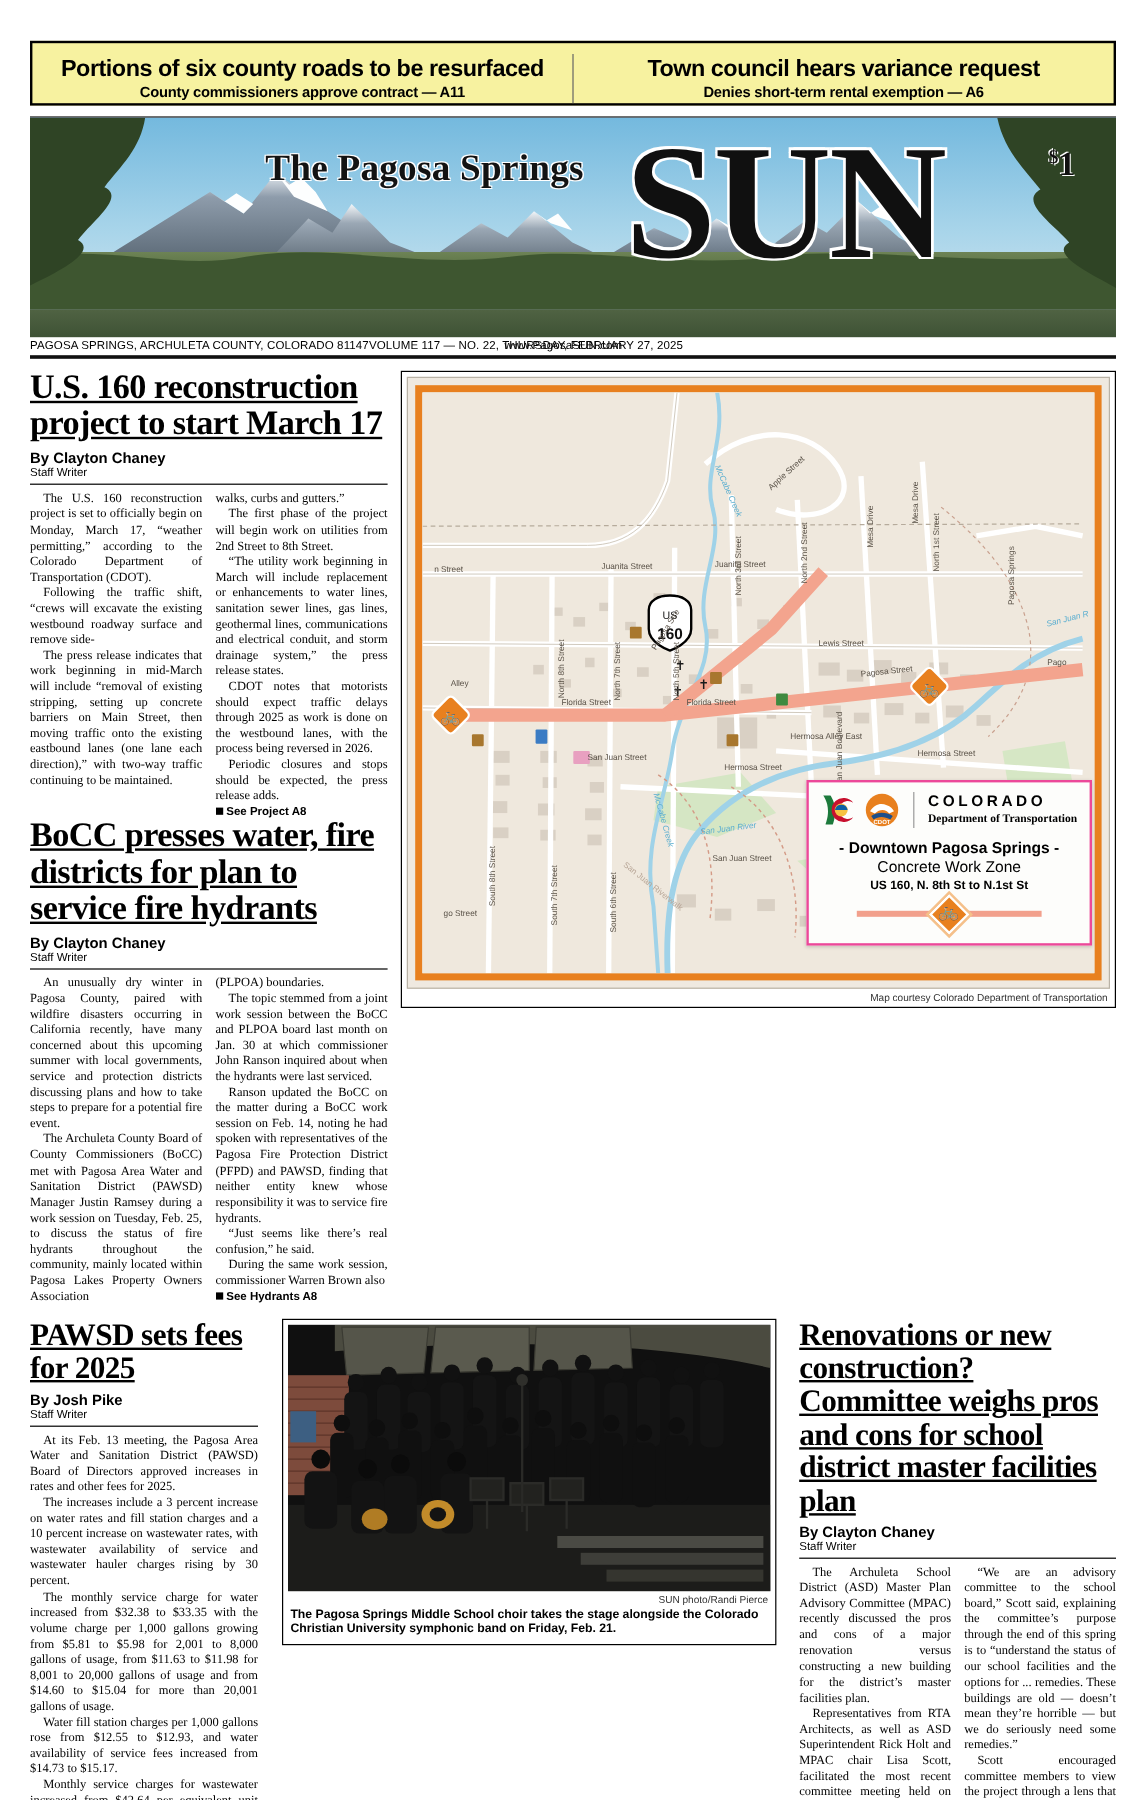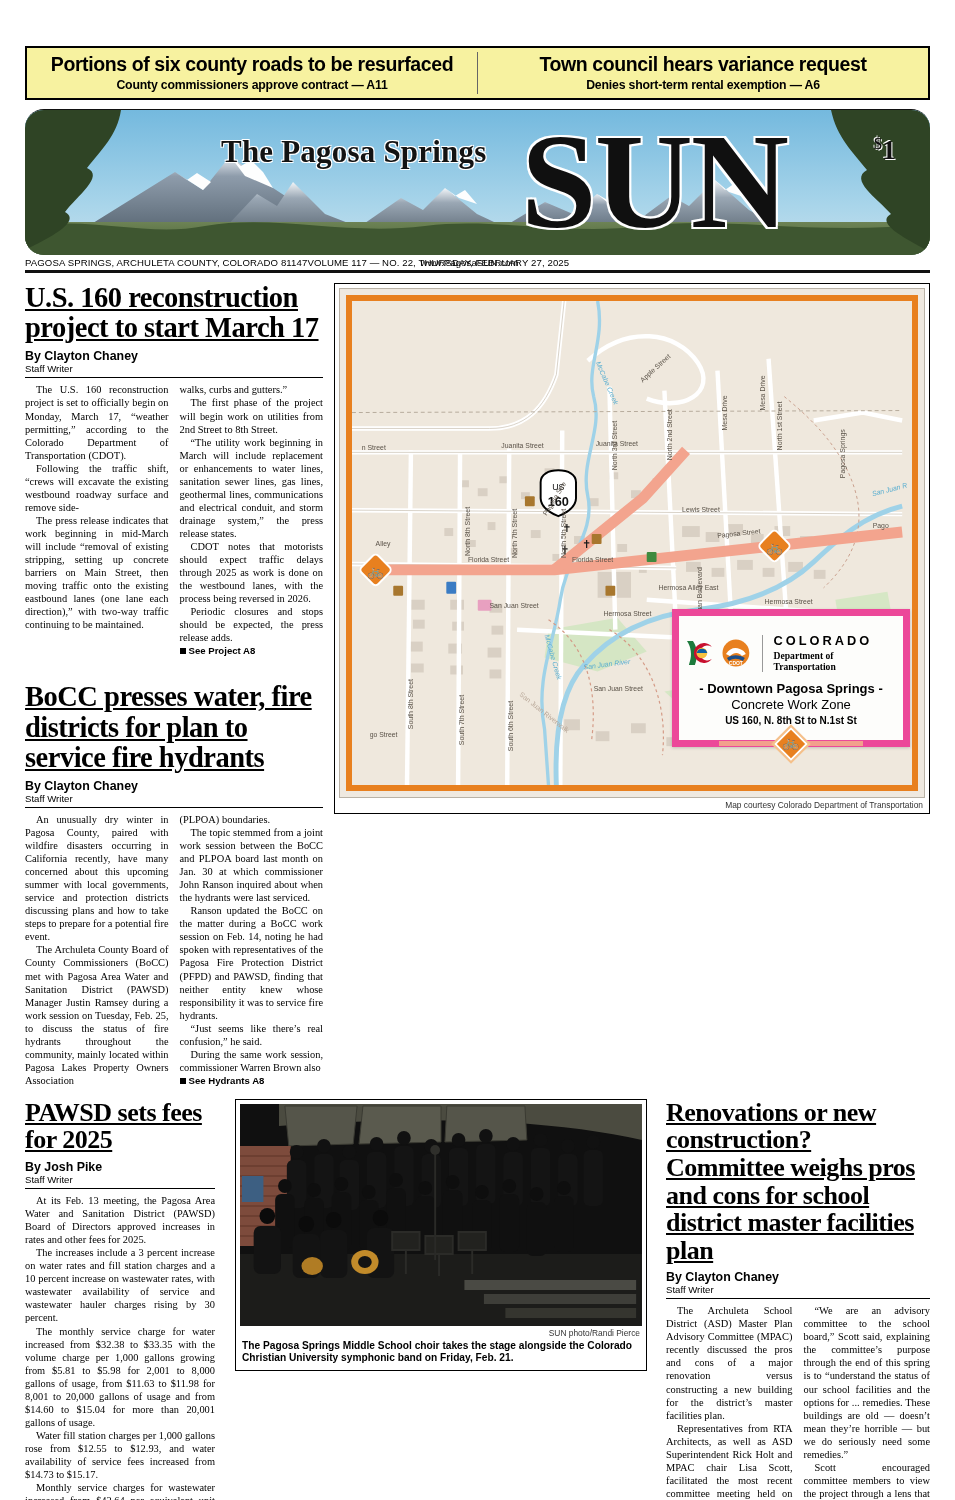--- a/index.html
+++ b/index.html
@@ -7,42 +7,41 @@
   body {
     width:955px; height:1500px; background:#ffffff;
     font-family:"Liberation Serif", serif;
     color:#000; overflow:hidden;
     -webkit-font-smoothing:antialiased;
   }
   .page { position:relative; width:955px; height:1500px; padding:0 25px; }
 
   
   .teaser-bar {
-    margin-top:46px; height:54px; border:2px solid #000;
-    background:#f7f2a0; display:flex; align-items:center;
+    margin-top:34px; height:54px; border:2px solid #000;
+    background:#f7f2a0; display:flex; align-items:flex-end;
   }
   .teaser { flex:1; display:flex; flex-direction:column;
     align-items:center; justify-content:center; padding:2px 6px; }
   .teaser + .teaser { border-left:1.5px solid #666; }
   .teaser-head {
     font-family:"Liberation Sans", sans-serif; font-weight:bold;
     font-size:19.5px; letter-spacing:-0.4px; line-height:1.05; white-space:nowrap;
   }
   .teaser-sub {
     font-family:"Liberation Sans", sans-serif; font-weight:bold;
     font-size:12.3px; letter-spacing:-0.2px; margin-top:3px; white-space:nowrap;
   }
 
   
   .masthead {
-    margin-top:9px; height:146px; position:relative; overflow:hidden;
+    margin-top:9px; height:184px; position:relative; overflow:hidden;
     border-top:1px solid #111;
     background:
       linear-gradient(to bottom, #8ec8e8 0%, #9fd3ec 34%, #bcdcec 46%, #cfd9d2 52%, #8d9c85 62%, #60724f 76%, #3e5235 100%);
-    border-radius: 19px;
   }
   .mast-title {
     position:absolute; left:196px; top:24px;
     font-family:"Liberation Serif", serif; font-weight:bold;
     font-size:31px; color:#131313; letter-spacing:.2px;
     text-shadow: 1px 1px 0 #fff, -1px -1px 0 #fff, 1px -1px 0 #fff, -1px 1px 0 #fff;
   }
   .mast-sun {
     position:absolute; left:496px; top:3px;
     font-family:"Liberation Serif", serif; font-weight:bold;
@@ -106,23 +105,23 @@
   .mapcredit {
     font-family:"Liberation Sans", sans-serif; font-size:8.4px; color:#333;
     text-align:right; margin:2px 2px 0 0;
   }
   .mapcap {
     font-family:"Liberation Sans", sans-serif; font-weight:bold; font-size:10.2px;
     line-height:1.22; margin:3px 2px 1px 3px;
   }
 
   .cdot-card {
-    position:absolute; right:14px; bottom:50px; width:238px; height:138px;
-    background:#fdfdfb; border:7px solid #ec4899; box-shadow:0 1px 3px rgba(0,0,0,.18);
-    padding:19px 6px 6px 6px; text-align:center;
+    position:absolute; right:14px; bottom:35px; width:238px; height:138px;
+    background:#fdfdfb; border:2px solid #ec4899; box-shadow:0 1px 3px rgba(0,0,0,.18);
+    padding:8px 6px 6px 6px; text-align:center;
   }
   .cdot-top { display:flex; align-items:center; justify-content:center; gap:6px; }
   .cdot-word {
     font-family:"Liberation Sans", sans-serif; font-weight:bold; font-size:12.8px;
     letter-spacing:3px; line-height:1;
   }
   .cdot-sub {
     font-family:"Liberation Serif", serif; font-weight:bold; font-size:9.6px; margin-top:2px;
   }
   .cdot-div { width:1px; background:#999; align-self:stretch; margin:0 5px; }
@@ -241,21 +240,21 @@
             <p class="bt" style="text-indent:0">walks, curbs and gutters.”</p>
             <p class="bt">The first phase of the project will begin work on utilities from 2nd Street to 8th Street.</p>
             <p class="bt">“The utility work beginning in March will include replacement or enhancements to water lines, sanitation sewer lines, gas lines, geothermal lines, communications and electrical conduit, and storm drainage system,” the press release states.</p>
             <p class="bt">CDOT notes that motorists should expect traffic delays through 2025 as work is done on the westbound lanes, with the process being reversed in 2026.</p>
             <p class="bt">Periodic closures and stops should be expected, the press release adds.</p>
             <p class="jump"><span class="sq"></span><span>See Project A8</span></p>
           </div>
         </div>
       </div>
 
-      <div style="margin-top:26px">
+      <div style="margin-top:0">
         <h1 class="hl">BoCC presses water, fire districts for plan to service fire hydrants</h1>
         <div class="byline">By Clayton Chaney</div>
         <div class="byrole">Staff Writer</div>
         <div class="byrule"></div>
         <div class="body2">
           <div class="bcol">
             <p class="bt">An unusually dry winter in Pagosa County, paired with wildfire disasters occurring in California recently, have many concerned about this upcoming summer with local governments, service and protection districts discussing plans and how to take steps to prepare for a potential fire event.</p>
             <p class="bt">The Archuleta County Board of County Commissioners (BoCC) met with Pagosa Area Water and Sanitation District (PAWSD) Manager Justin Ramsey during a work session on Tuesday, Feb. 25, to discuss the status of fire hydrants throughout the community, mainly located within Pagosa Lakes Property Owners Association</p>
           </div>
           <div class="bcol">

